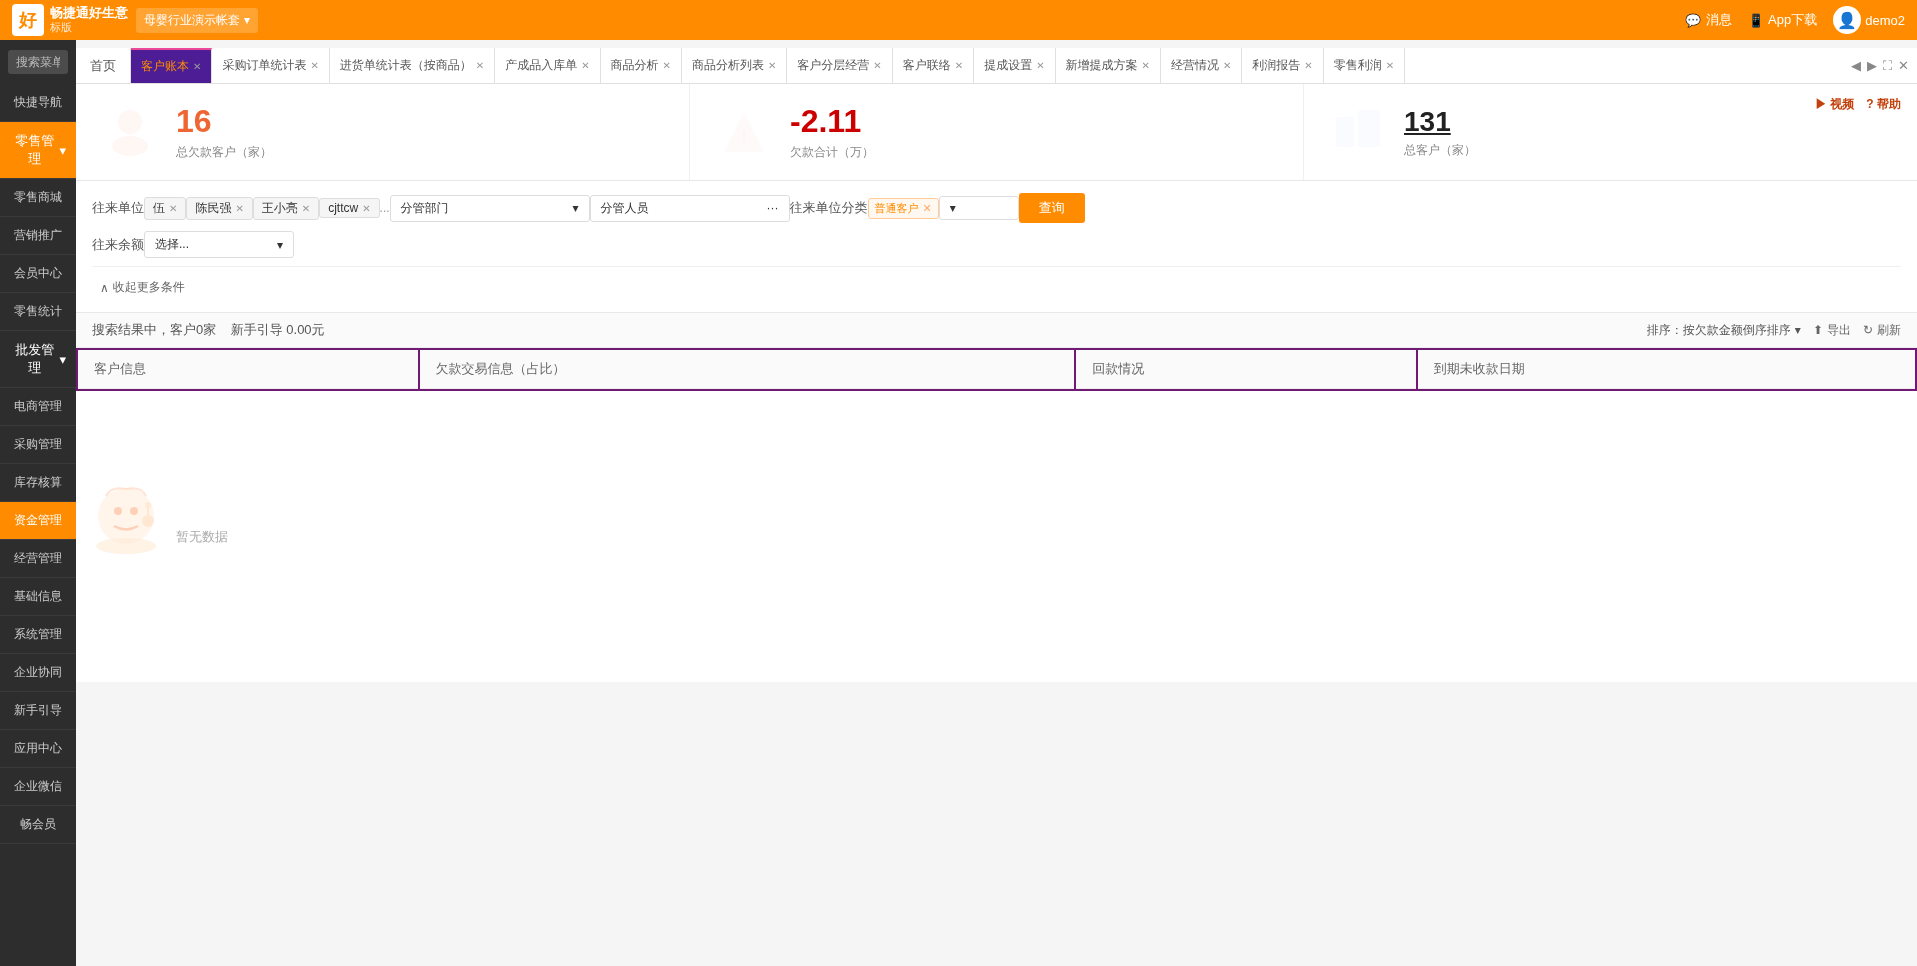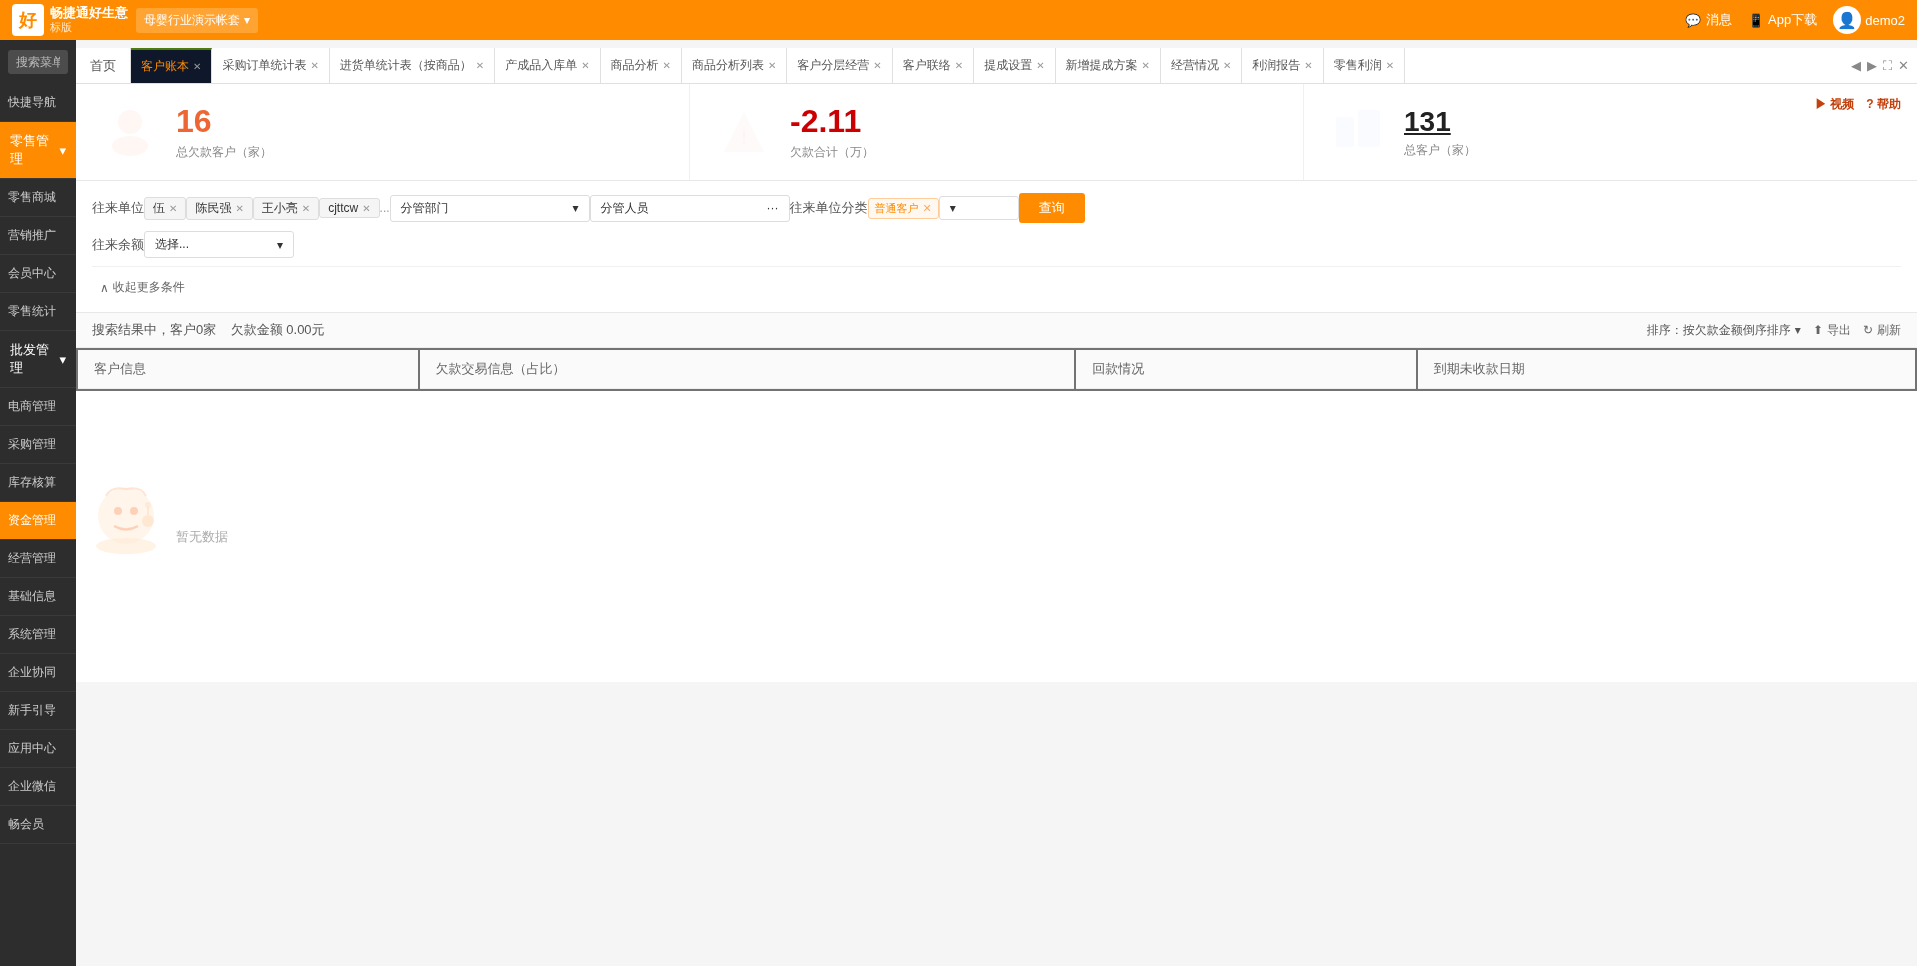--- a/index.html
+++ b/index.html
@@ -21,28 +21,28 @@
     .logo-text { color: #fff; font-size: 13px; font-weight: bold; line-height: 1.2; }
     .logo-sub { color: rgba(255,255,255,0.8); font-size: 11px; }
     .company-selector { background: rgba(255,255,255,0.2); border: none; color: #fff; padding: 4px 8px; border-radius: 3px; font-size: 12px; cursor: pointer; display: flex; align-items: center; gap: 4px; }
     .top-bar-right { display: flex; align-items: center; gap: 16px; color: #fff; font-size: 13px; }
     .top-bar-right-item { display: flex; align-items: center; gap: 4px; cursor: pointer; }
 
     
     .sidebar-search { padding: 10px 8px; }
     .sidebar-search input { width: 100%; background: rgba(255,255,255,0.15); border: none; border-radius: 3px; color: #fff; padding: 5px 8px; font-size: 12px; outline: none; }
     .sidebar-search input::placeholder { color: rgba(255,255,255,0.6); }
-    .sidebar-nav-item { padding: 10px 8px; text-align: left; color: #ccc; cursor: pointer; font-size: 12px; border-bottom: 1px solid #3a3a3a; }
+    .sidebar-nav-item { padding: 10px 8px; text-align: center; color: #ccc; cursor: pointer; font-size: 12px; border-bottom: 1px solid #3a3a3a; }
     .sidebar-nav-item.active { background: #ff8c00; color: #fff; }
     .sidebar-nav-item.section-header { color: #fff; font-size: 13px; display: flex; align-items: center; justify-content: space-between; padding: 10px 10px; }
     .sidebar-nav-item.active-section { background: #ff8c00; color: #fff; }
 
     
     .tab-item { display: flex; align-items: center; padding: 0 10px; height: 36px; border-right: 1px solid #e0e0e0; white-space: nowrap; cursor: pointer; font-size: 12px; color: #555; flex-shrink: 0; }
-    .tab-item.active { background: #0f172a; color: #ff8c00; border-top: 2px solid #4d7c0f; }
+    .tab-item.active { background: #4c1d95; color: #ff8c00; border-top: 2px solid #ec4899; }
     .tab-item .tab-close { margin-left: 4px; color: #999; font-size: 10px; cursor: pointer; }
     .tab-home { padding: 0 14px; color: #555; border-right: 1px solid #e0e0e0; height: 36px; display: flex; align-items: center; cursor: pointer; }
     .tab-bar-controls { margin-left: auto; display: flex; align-items: center; padding: 0 8px; gap: 6px; }
 
     
     .stats-row { display: flex; background: #fff; border-bottom: 1px solid #e8e8e8; }
     .stat-card { flex: 1; padding: 18px 24px; display: flex; align-items: center; gap: 16px; border-right: 1px solid #f0f0f0; position: relative; }
     .stat-card:last-child { border-right: none; }
     .stat-icon { width: 60px; height: 60px; opacity: 0.15; }
     .stat-info { }
@@ -65,21 +65,21 @@
     .more-tags { color: #999; cursor: pointer; font-size: 12px; }
     .collapse-btn { display: flex; align-items: center; gap: 4px; color: #666; font-size: 12px; cursor: pointer; padding: 4px 8px; margin: 0 auto; }
 
     
     .result-bar { display: flex; align-items: center; justify-content: space-between; padding: 8px 16px; background: #fafafa; border-bottom: 1px solid #eee; font-size: 13px; color: #555; }
     .result-bar-right { display: flex; align-items: center; gap: 12px; }
     .sort-select { display: inline-flex; align-items: center; gap: 4px; cursor: pointer; color: #555; font-size: 12px; }
     .action-btn { display: inline-flex; align-items: center; gap: 4px; color: #666; cursor: pointer; font-size: 12px; }
 
     
-    .data-table { width: 100%; background: #737373; }
+    .data-table { width: 100%; background: #701a75; }
     .data-table thead th { padding: 10px 16px; text-align: left; font-weight: normal; color: #666; font-size: 13px; border-bottom: 1px solid #eee; background: #fafafa; }
 
     
     .empty-state { display: flex; flex-direction: row; align-items: center; justify-content: flex-start; padding: 80px 0; color: #999; }
     .empty-icon { font-size: 80px; color: #ffbb88; opacity: 0.6; margin-bottom: 12px; }
     .empty-text { font-size: 13px; color: #aaa; }
 
     
     .customer-type-tag { display: inline-flex; align-items: center; background: #fff8f0; border: 1px solid #ffcc99; border-radius: 3px; padding: 2px 6px; font-size: 11px; color: #ff8c00; gap: 4px; }
     .customer-type-tag .remove { cursor: pointer; color: #ffaa66; }
@@ -373,21 +373,21 @@
               <span>∧</span>
               <span>收起更多条件</span>
             </div>
           </div>
         </div>
 
         <div class="result-bar">
           <div>
             <span>搜索结果中，客户0家</span>
             &nbsp;&nbsp;
-            <span>欠款金额 0.00元</span>
+            <span>新手引导 0.00元</span>
           </div>
           <div class="result-bar-right">
             <div class="sort-select">
               <span>排序：按欠款金额倒序排序</span>
               <span>▾</span>
             </div>
             <div class="action-btn">
               <span>⬆</span>
               <span>导出</span>
             </div>

